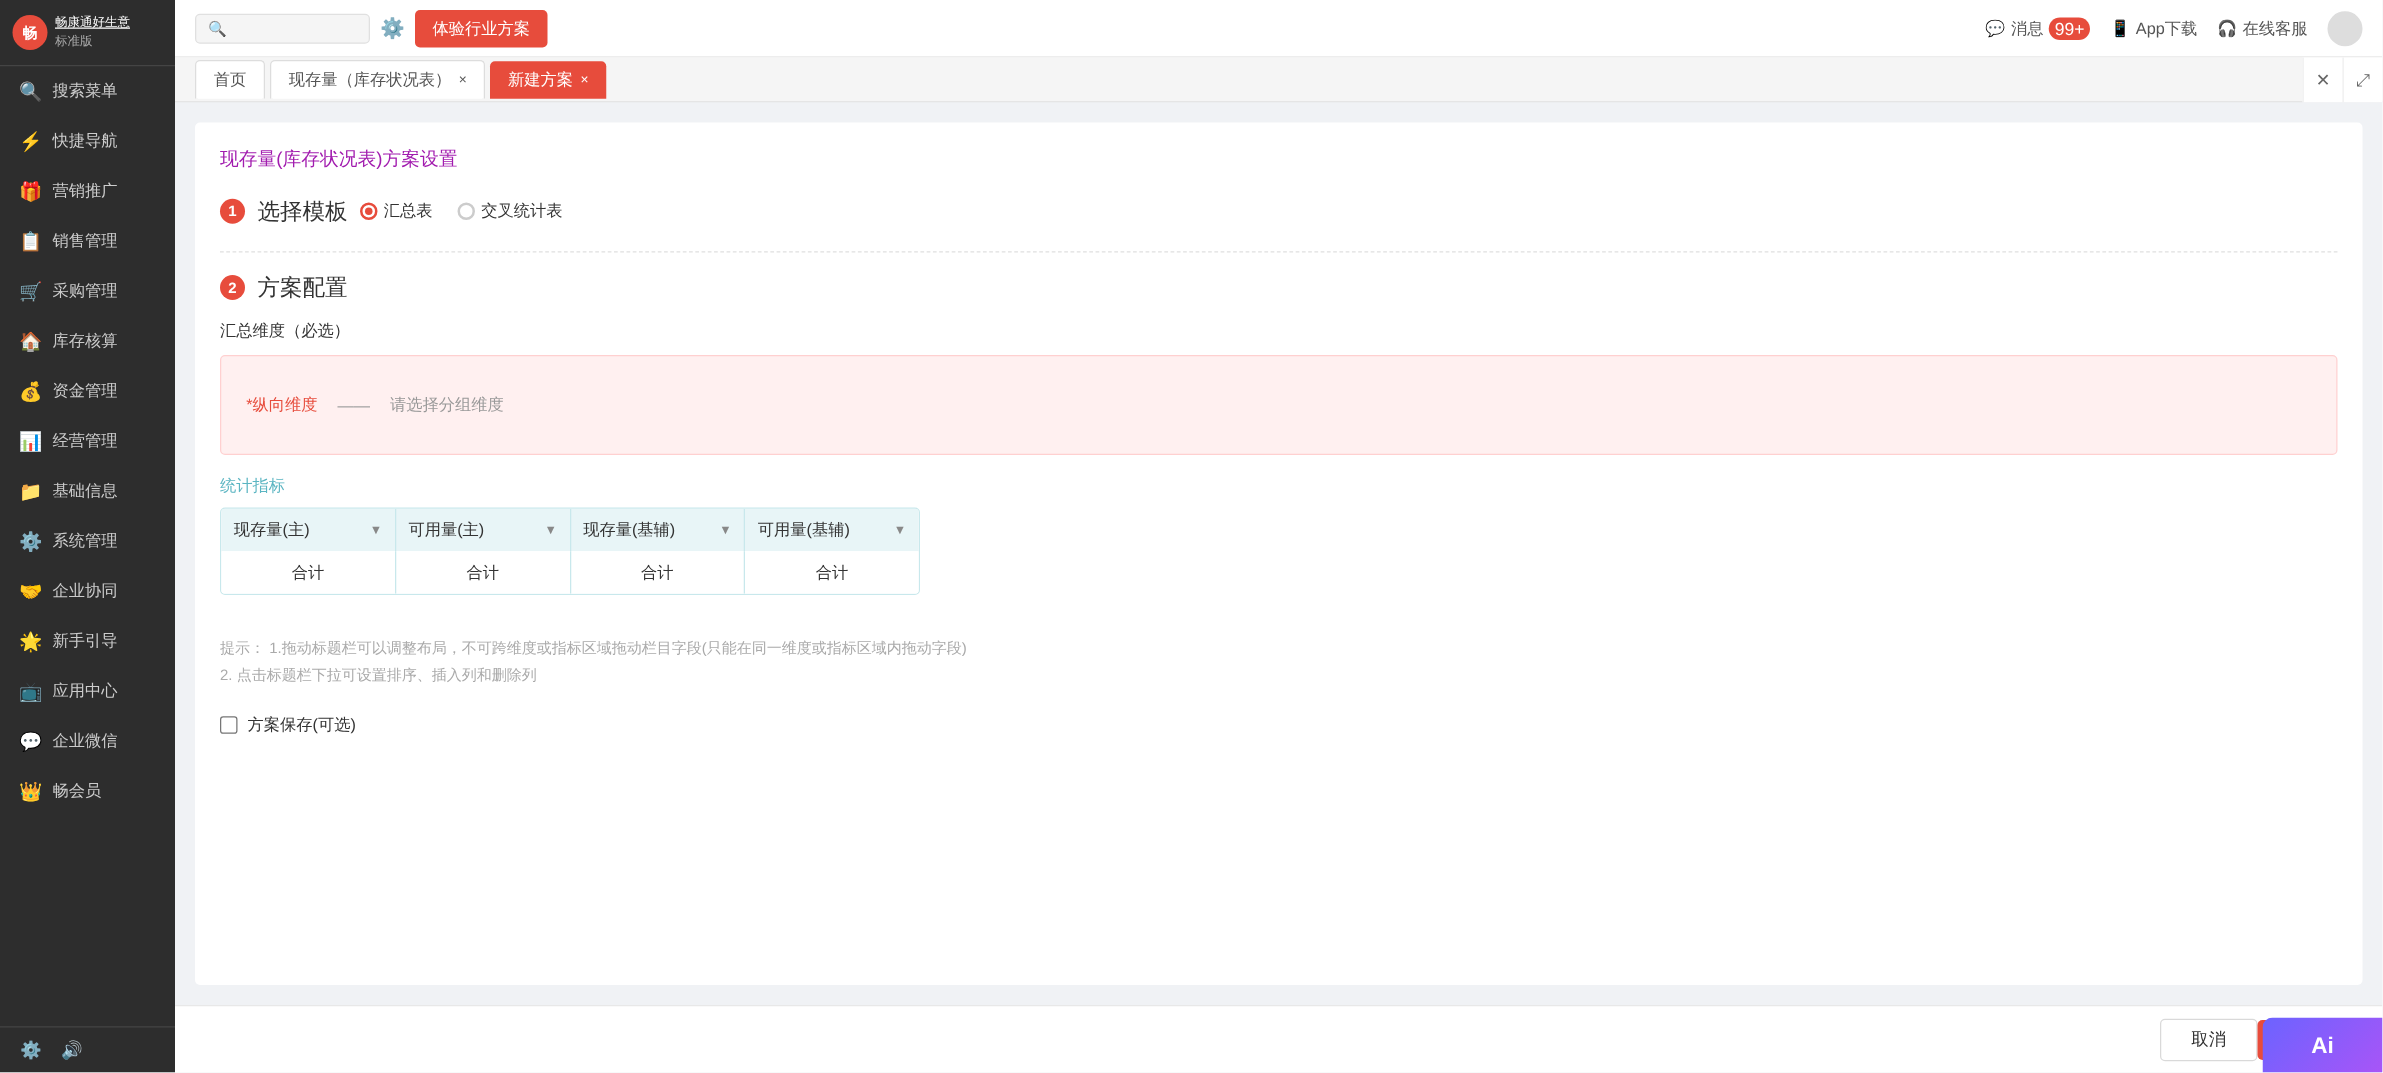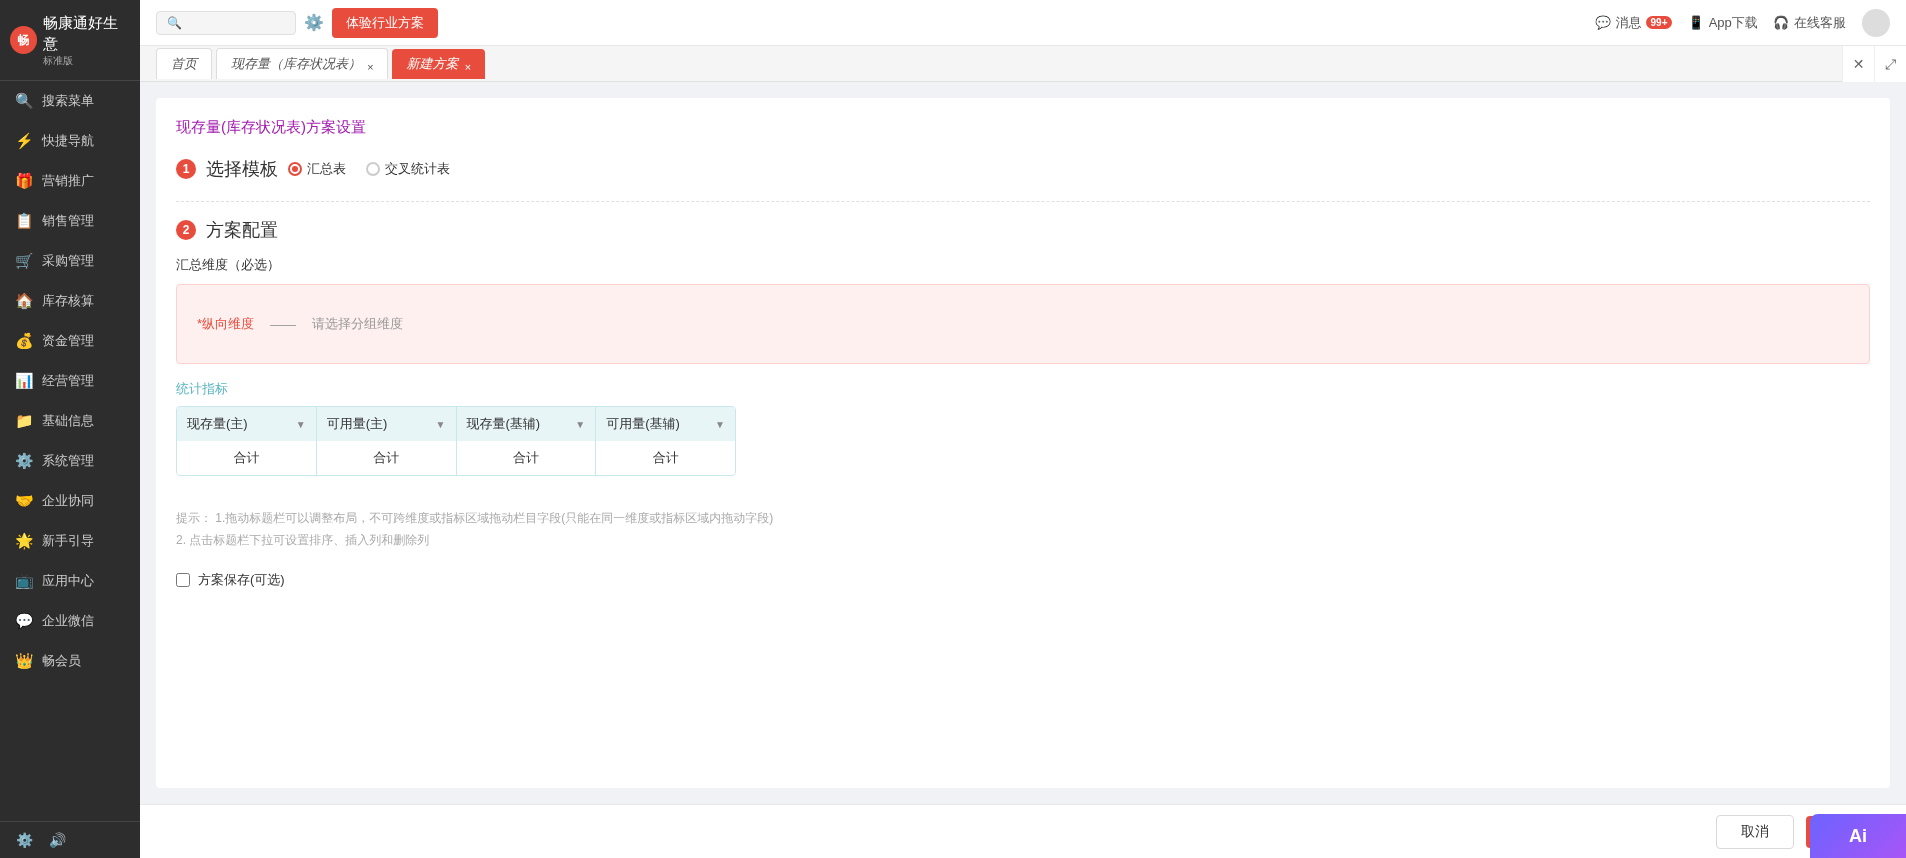--- a/index.html
+++ b/index.html
@@ -23,21 +23,21 @@
       gap: 6px;
       border-bottom: 1px solid #444;
     }
     .sidebar-logo .logo-icon {
       width: 28px; height: 28px;
       background: #e74c3c;
       border-radius: 50%;
       display: flex; align-items: center; justify-content: center;
       font-size: 12px; color: #fff; font-weight: bold;
     }
-    .sidebar-logo .logo-text { font-size: 15px; line-height: 1.4; }
+    .sidebar-logo .logo-text { font-size: 10px; line-height: 1.4; text-decoration: underline; }
     .sidebar-logo .logo-badge { font-size: 10px; color: #aaa; }
     .sidebar-nav { flex: 1; overflow-y: auto; }
     .sidebar-item {
       display: flex; align-items: center; gap: 8px;
       padding: 11px 16px;
       cursor: pointer;
       color: #ccc;
       font-size: 13px;
       transition: background 0.2s;
     }
@@ -84,43 +84,42 @@
       cursor: pointer;
     }
     .topbar-gear {
       font-size: 16px; cursor: pointer; color: #666;
     }
     .topbar-right { display: flex; align-items: center; gap: 16px; }
     .topbar-icon-btn { display: flex; align-items: center; gap: 4px; cursor: pointer; color: #555; font-size: 13px; }
     .badge-red {
       background: #e74c3c; color: #fff;
       border-radius: 10px; padding: 1px 5px;
-      font-size: 10px; font-weight: bold;
+      font-size: 14px; font-weight: normal;
     }
     .avatar-placeholder { width: 28px; height: 28px; background: #ddd; border-radius: 50%; }
 
     
     .tabbar {
       background: #f5f5f5;
       height: 36px;
       display: flex; align-items: center;
       padding: 0 16px;
       gap: 4px;
       border-bottom: 1px solid #e0e0e0;
       flex-shrink: 0;
     }
     .tab {
       padding: 6px 14px;
       font-size: 13px;
       cursor: pointer;
       border-radius: 4px 4px 0 0;
-      display: flex; align-items: flex-end; gap: 6px;
+      display: flex; align-items: center; gap: 6px;
       color: #555;
       background: transparent;
-      font-style: italic;
     }
     .tab.active {
       background: #e74c3c;
       color: #fff;
     }
     .tab.plain { background: #fff; border: 1px solid #ddd; border-bottom: none; }
     .tab-close { font-size: 11px; cursor: pointer; }
 
     
     .content {
@@ -241,21 +240,21 @@
       font-size: 13px; color: #333;
     }
     .save-checkbox { width: 14px; height: 14px; border: 1px solid #ccc; cursor: pointer; }
 
     
     .bottom-bar {
       background: #fff;
       height: 54px;
       display: flex; align-items: center; justify-content: flex-end;
       padding: 0 24px;
-      gap: 12px;
+      gap: 0;
       border-top: 1px solid #e8e8e8;
       flex-shrink: 0;
     }
     .btn-cancel {
       background: #fff;
       border: 1px solid #d9d9d9;
       border-radius: 4px;
       padding: 7px 24px;
       font-size: 14px;
       cursor: pointer;

